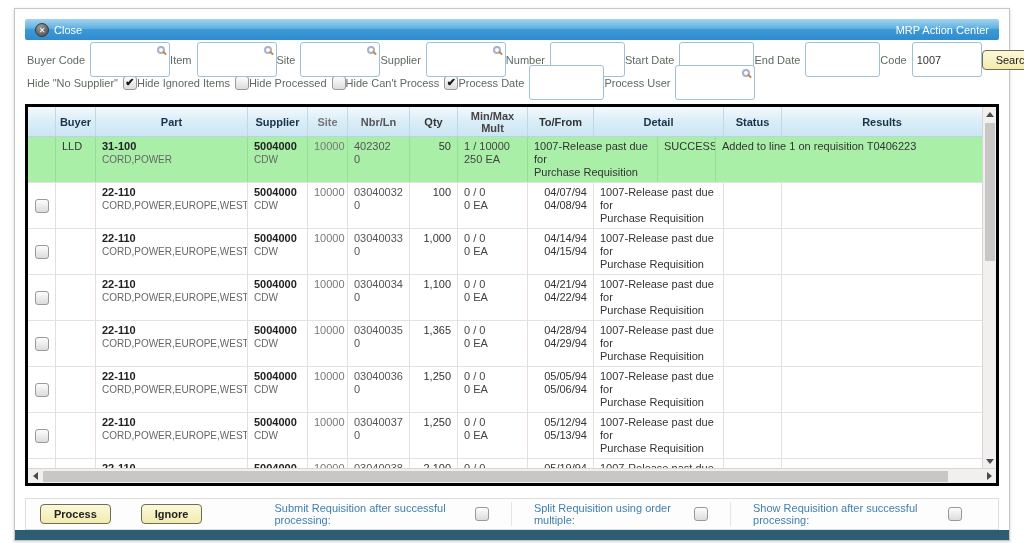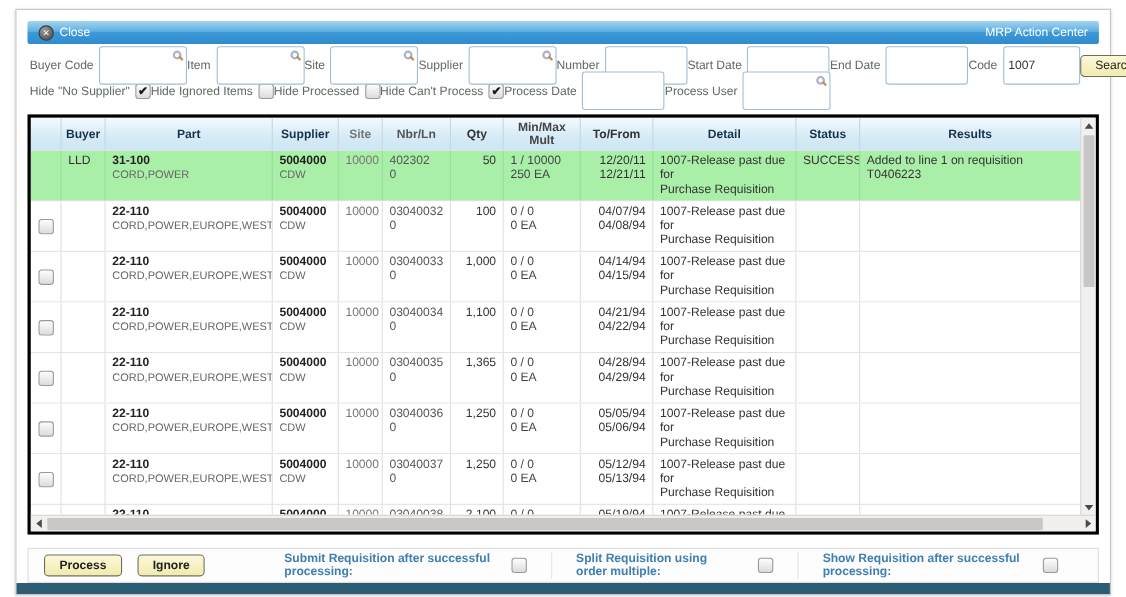--- a/index.html
+++ b/index.html
@@ -119,21 +119,21 @@
   .arr-left  { width:0; height:0; border-top:4px solid transparent; border-bottom:4px solid transparent; border-right:5px solid #4a4a4a; }
   .arr-right { width:0; height:0; border-top:4px solid transparent; border-bottom:4px solid transparent; border-left:5px solid #4a4a4a; }
 
   
   .footer {
     margin:12px 10px 0; height:36px;
     border:1px solid #dddddd; background:#fdfdfd;
     display:flex; align-items:center; padding:0 14px; font-size:11px;
   }
   .footer .ybtn { margin-right:36px; font-weight:bold; }
-  .opt { display:flex; align-items:center; gap:19px; color:#3f7fb0; padding:0 22px; border-left:1px solid #e4e4e4; height:24px;font-weight:bold; }
+  .opt { display:flex; align-items:center; gap:19px; color:#3f7fb0; padding:0 22px; border-left:1px solid #e4e4e4; height:24px; }
   .bottombar { margin-top:auto; height:12px; background:#2d5d73; width:100%; }
 </style>
 </head>
 <body>
 
 <div class="window">
 
   <div class="titlebar">
     <div class="close-btn">
       <span class="close-ic">✕</span>
@@ -255,24 +255,20 @@
     <div class="cell c-site"><span>10000</span></div>
     <div class="cell c-nbr">
       <div>402302</div>
                 <div>0</div>
     </div>
     <div class="cell c-qty"><span>50</span></div>
     <div class="cell c-minmax">
       <div>1 / 10000</div>
                 <div>250 EA</div>
     </div>
-    <div class="cell c-tofrom">
-      <div>12/20/11</div>
-                <div>12/21/11</div>
-    </div>
     <div class="cell c-detail">
       <div>1007-Release past due for</div>
                 <div>Purchase Requisition</div>
     </div>
     <div class="cell c-status"><span>SUCCESS</span></div>
     <div class="cell c-results"><span>Added to line 1 on requisition T0406223</span></div>
   </div>
 
   <div class="trow">
     <div class="cell c-sel">
@@ -532,21 +528,21 @@
       <div class="htrack">
           <div class="hthumb"></div>
         </div>
       <div class="sbtn">
           <span class="arr-right"></span>
         </div>
     </div>
   </div>
 
   <div class="footer">
-    <button class="ybtn" style="margin-right:14px">Process</button>
+    <button class="ybtn" style="margin-right:30px">Process</button>
     <button class="ybtn">Ignore</button>
     <span class="opt" style="border-left:none; margin-left:14px">
       <span>Submit Requisition after successful processing:</span>
       <span class="cb" data-checked="false"></span>
     </span>
     <span class="opt">
       <span>Split Requisition using order multiple:</span>
       <span class="cb" data-checked="false"></span>
     </span>
     <span class="opt">

